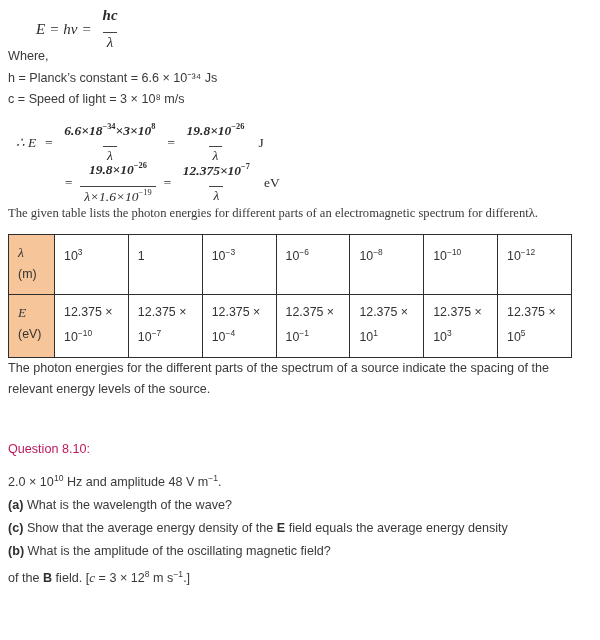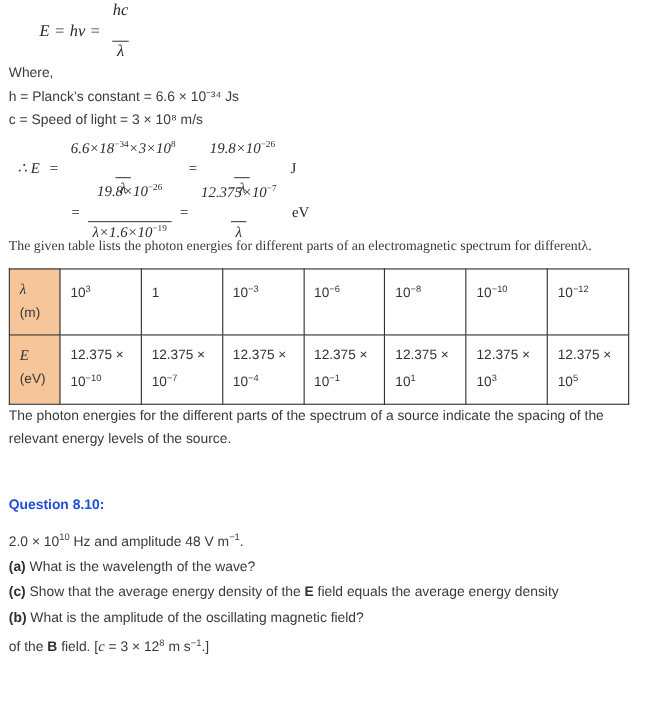--- a/index.html
+++ b/index.html
@@ -30,21 +30,21 @@
     align-items: center;
     height: 34px;
   }
   .frac {
     display: inline-flex;
     flex-direction: column;
     align-items: center;
     vertical-align: middle;
     margin: 0 3px;
   }
-  .frac .num { padding: 0 4px 18px 4px; line-height: 1.15; }
+  .frac .num { padding: 0 4px 8px 4px; line-height: 1.15; font-weight: bold; }
   .frac .den { padding: 1px 4px 0 4px; line-height: 1.15; border-top: 1px solid #444; }
   .sup { font-size: 0.62em; vertical-align: super; font-style: normal; }
 
   .eq-block { margin: 12px 0 0 0; font-size: 13.5px; }
   .eq-line {
     display: flex;
     align-items: center;
     height: 40px;
   }
   .eq-line.l1 { margin-left: 8px; }
@@ -53,21 +53,21 @@
   .eq-eq { margin: 0 4px; }
   .eq-unit { margin-left: 7px; font-style: normal; font-family: "Liberation Serif", serif; }
 
   
   p.text {
     margin: 0;
     font-size: 12.6px;
     line-height: 21px;
     color: #3a3a3a;
   }
-  .block-where { margin-top: 10px; }
+  .block-where { }
   .block-where p.text { line-height: 21.5px; }
 
   .para-lead { margin-top: 12px; font-family: Liberation Serif, serif; }
   .para-after { margin-top: 7px; }
 
   
   table.spectrum {
     border-collapse: collapse;
     table-layout: fixed;
     width: 564px;
@@ -92,22 +92,22 @@
     font-style: italic;
     font-size: 13.5px;
   }
   td.hdr .unit { display: block; }
   .cell-sup { font-size: 0.68em; vertical-align: super; }
 
   
   .q-head {
     margin-top: 42px;
     font-size: 12.6px;
-    font-weight: bold;
-    color: #1d4ed8;
+    font-weight: normal;
+    color: #be185d;
   }
   .q-body { margin-top: 11px; }
   .q-body p.text { line-height: 23px; }
   .q-body b { color: #2f2f2f; }
   .it { font-style: italic; font-family: "Liberation Serif", serif; font-size: 13.2px; }
   sup.s { font-size: 0.68em; vertical-align: super; }
 </style>
 </head>
 <body>
 

